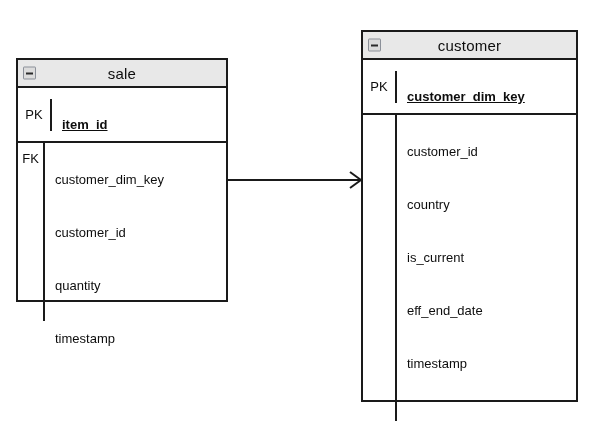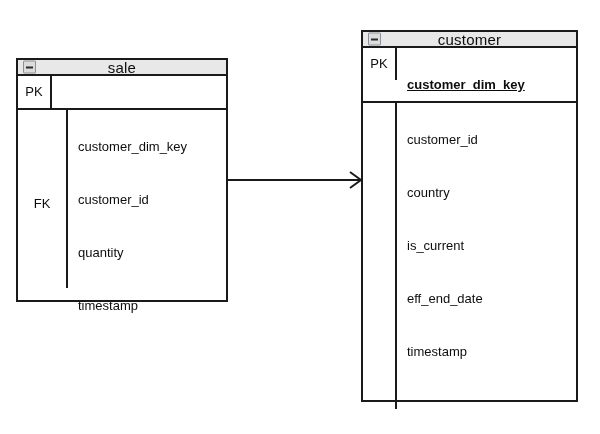--- a/index.html
+++ b/index.html
@@ -27,21 +27,21 @@
   .entity {
     position: absolute;
     box-sizing: border-box;
     border: 2px solid #1a1a1a;
     background: #ffffff;
   }
 
   .entity-header {
     position: relative;
     box-sizing: border-box;
-    height: 16px;
+    height: 28px;
     background: #e8e8e8;
     border-bottom: 2px solid #1a1a1a;
     display: flex;
     align-items: center;
     justify-content: center;
   }
 
   .entity-title {
     font-size: 15px;
     color: #0d0d0d;
@@ -72,20 +72,21 @@
     background: #2b2b2b;
   }
 
   
   .section {
     display: flex;
     box-sizing: border-box;
   }
   .section.divided {
     border-bottom: 2px solid #1a1a1a;
+    align-items: center;
   }
 
   .key-col {
     box-sizing: border-box;
     flex: 0 0 auto;
     border-right: 2px solid #1a1a1a;
     display: flex;
     justify-content: center;
     padding-top: 9px;
   }
@@ -133,24 +134,27 @@
 
     <div class="entity-header">
       <span class="collapse-icon"></span>
       <span class="entity-title">sale</span>
     </div>
 
     <div class="section divided">
       <div class="key-col" style="width:34px; height:32px;">
         <span class="key-label">PK</span>
       </div>
+      <div class="attr-col">
+        <div class="attr pk">item_id</div>
+      </div>
     </div>
 
     <div class="section">
-      <div class="key-col" style="width:50px; height:178px;align-items:center;">
+      <div class="key-col" style="width:27px; height:178px;">
         <span class="key-label">FK</span>
       </div>
       <div class="attr-col">
         <div class="attr">customer_dim_key</div>
         <div class="attr">customer_id</div>
         <div class="attr">quantity</div>
         <div class="attr">timestamp</div>
       </div>
     </div>
   </div>

